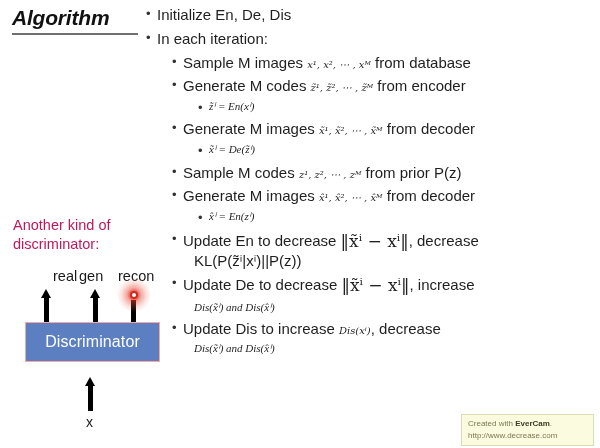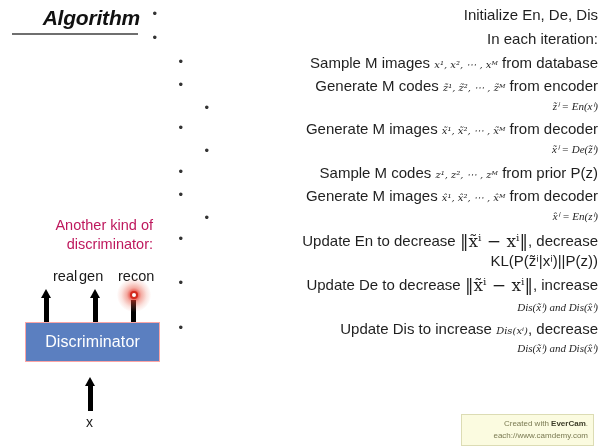--- a/index.html
+++ b/index.html
@@ -13,21 +13,20 @@
     font-family: "Liberation Sans", sans-serif;
     color: #1a1a1a;
     overflow: hidden;
     position: relative;
   }
   .slide {
     position: relative;
     width: 600px;
     height: 448px;
     background: #ffffff;
-    text-align: right;
   }
 
   
   .title-block {
     position: absolute;
     left: 12px;
     top: 6px;
     width: 128px;
   }
   .title-text {
@@ -211,21 +210,21 @@
 
   
   .watermark {
     position: absolute;
     left: 461px;
     top: 414px;
     width: 133px;
     background: #fbfbe0;
     border: 1px solid #dcdcb4;
     box-sizing: border-box;
-    padding: 3px 5px 4px 24px;
+    padding: 3px 5px 4px 6px;
     font-size: 8px;
     line-height: 1.45;
     color: #7a7a52;
   }
   .watermark b { color: #3c3c28; }
   .wm-url { color: #7a7a52; }
 </style>
 </head>
 <body>
 
@@ -335,16 +334,16 @@
 
     <div class="li lvl2">
       <span class="dot">•</span>
       <span class="txt"><span>Update Dis to increase </span><span class="m">Dis(xⁱ)</span><span>, decrease</span><br><span class="cont eqline">Dis(x̃ⁱ) and Dis(x̂ⁱ)</span></span>
     </div>
 
   </div>
 
   <div class="watermark">
     <div><span>Created with </span><b>EverCam</b><span>.</span></div>
-    <div class="wm-url">each://www.camdemy.com</div>
+    <div class="wm-url">http://www.decrease.com</div>
   </div>
 
 </div>
 
 </body></html>

